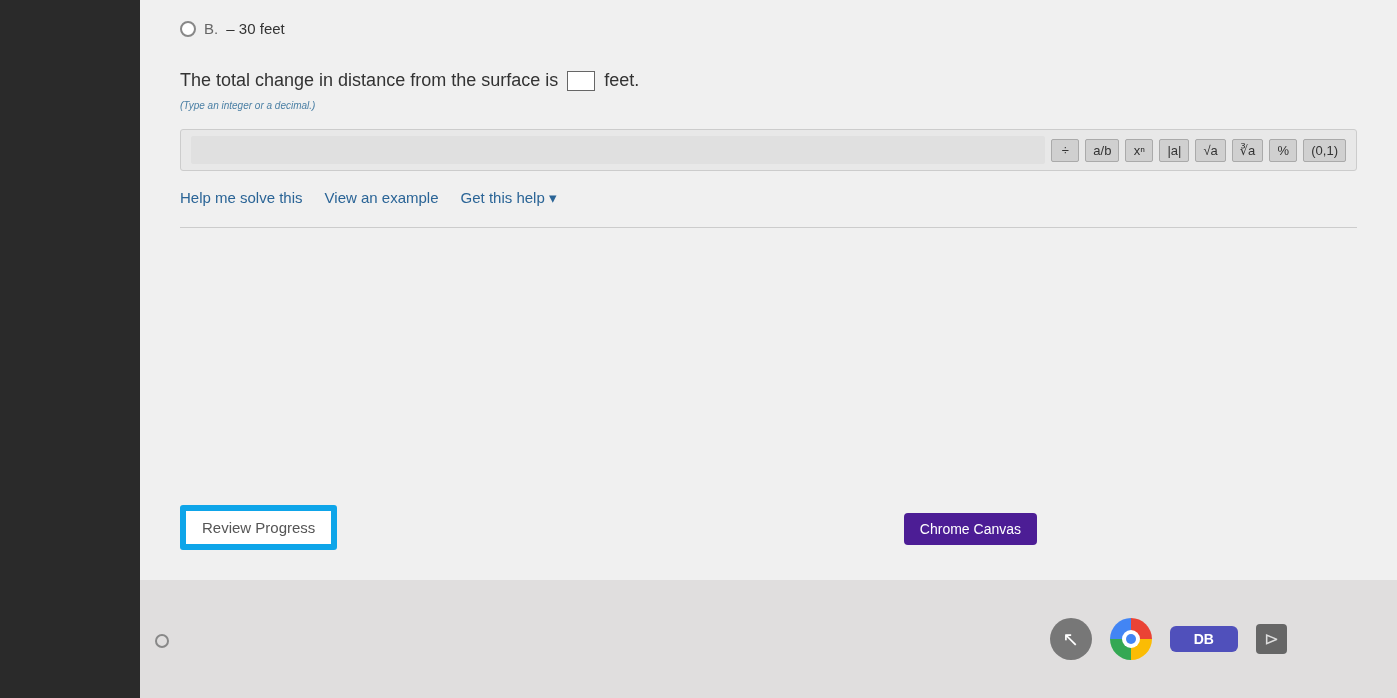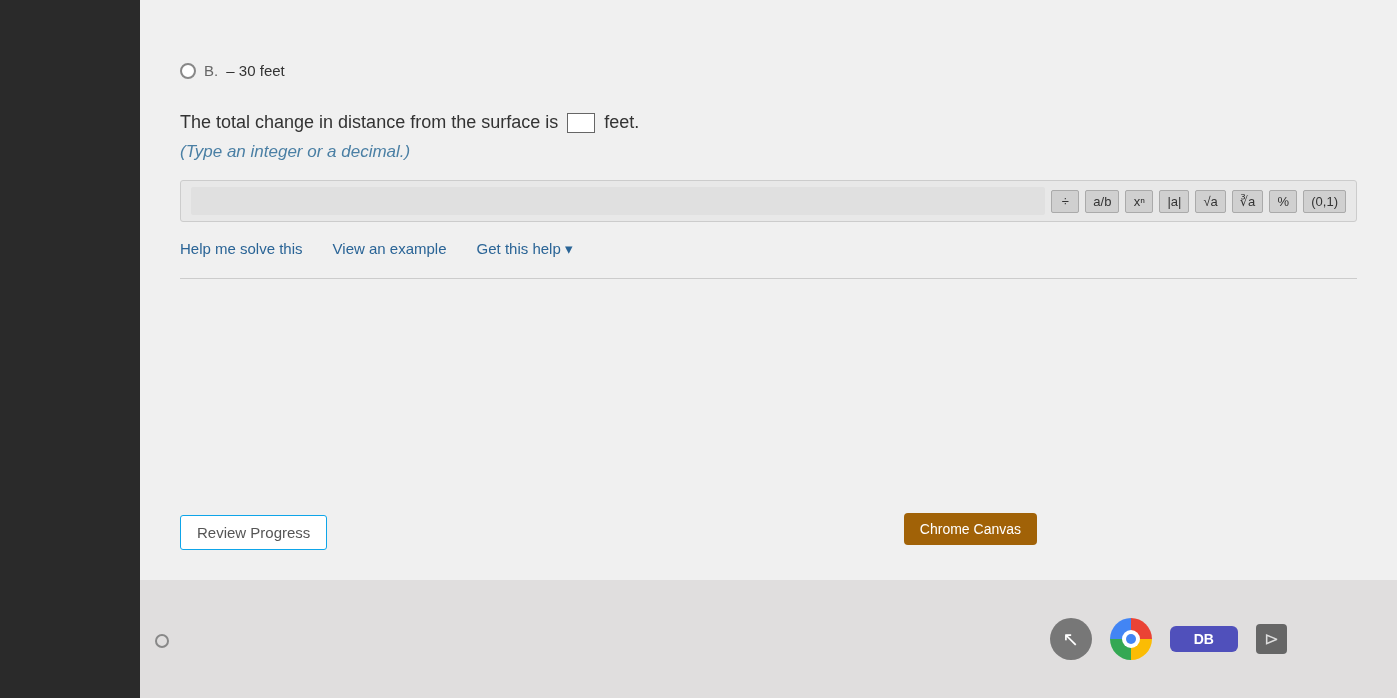--- a/index.html
+++ b/index.html
@@ -45,21 +45,20 @@
     .answer-choices {
       margin-bottom: 30px;
     }
 
     .choice-row {
       display: flex;
       align-items: flex-end;
       margin-bottom: 12px;
       font-size: 16px;
       color: #333;
-      margin-top: 42px;
     }
 
     .choice-radio {
       width: 16px;
       height: 16px;
       border-radius: 50%;
       border: 2px solid #888;
       margin-right: 8px;
       background: white;
       display: inline-block;
@@ -104,21 +103,21 @@
       display: inline-block;
       width: 28px;
       height: 20px;
       border: 1px solid #666;
       vertical-align: middle;
       margin: 0 4px;
       background: white;
     }
 
     .question-subtext {
-      font-size: 17px;
+      font-size: 10px;
       color: #4a7fa4;
       font-style: italic;
     }
 
     
     .math-toolbar {
       background: #e8e8e8;
       border: 1px solid #ccc;
       border-radius: 3px;
       padding: 6px 10px;
@@ -145,55 +144,55 @@
       font-size: 13px;
       cursor: pointer;
       color: #333;
       min-width: 28px;
       text-align: center;
     }
 
     
     .help-links {
       display: flex;
-      gap: 30px;
+      gap: 22px;
       margin-top: 10px;
       font-size: 15px;
     }
 
     .help-link {
       color: #2a6496;
       cursor: pointer;
       text-decoration: none;
     }
 
     
     .divider {
       border: none;
       border-top: 1px solid #ccc;
       margin: 20px 0;
     }
 
     
     .review-progress-btn {
-      border: 1px solid #0ea5e9;
+      border: 6px solid #0ea5e9;
       background: white;
       color: #555;
       padding: 8px 16px;
       font-size: 15px;
       cursor: pointer;
       border-radius: 3px;
       position: absolute;
       left: 40px;
       bottom: 30px;
     }
 
     
     .chrome-canvas-btn {
-      background: #a16207;
+      background: #4c1d95;
       color: white;
       border: none;
       padding: 8px 16px;
       font-size: 14px;
       cursor: pointer;
       border-radius: 4px;
       position: absolute;
       right: 360px;
       bottom: 35px;
     }

